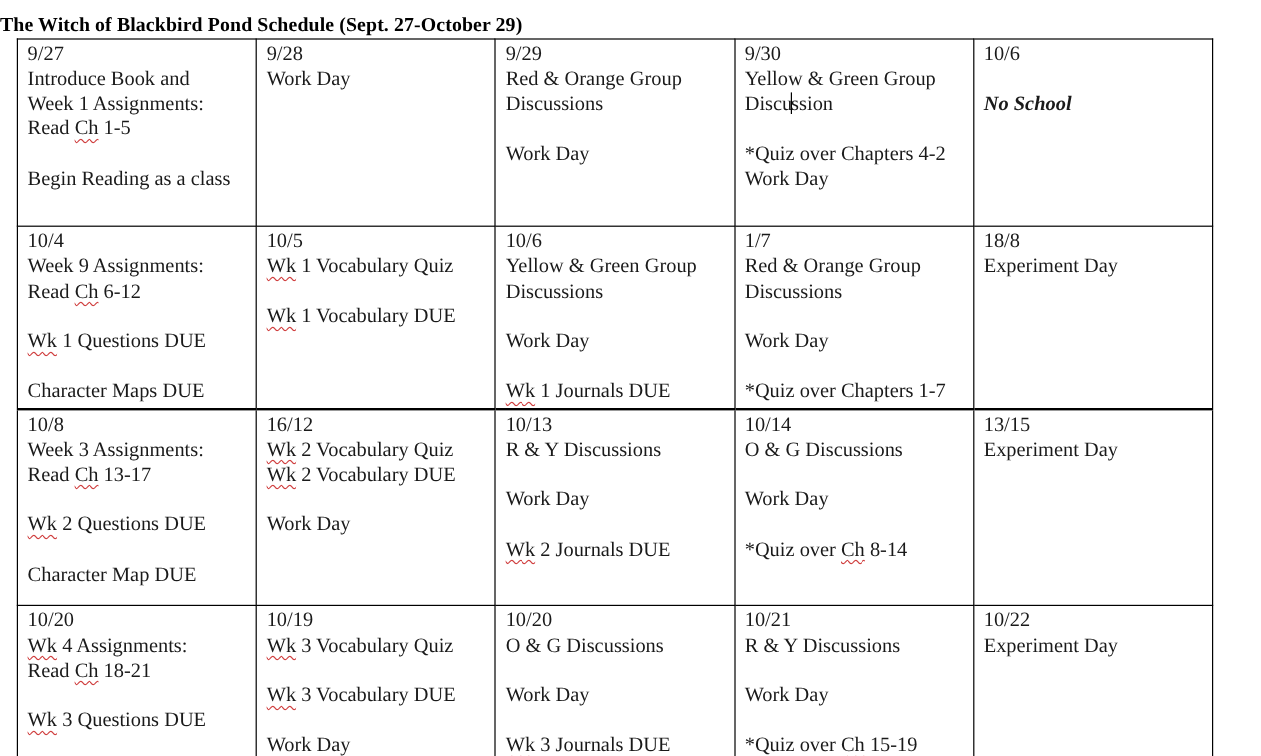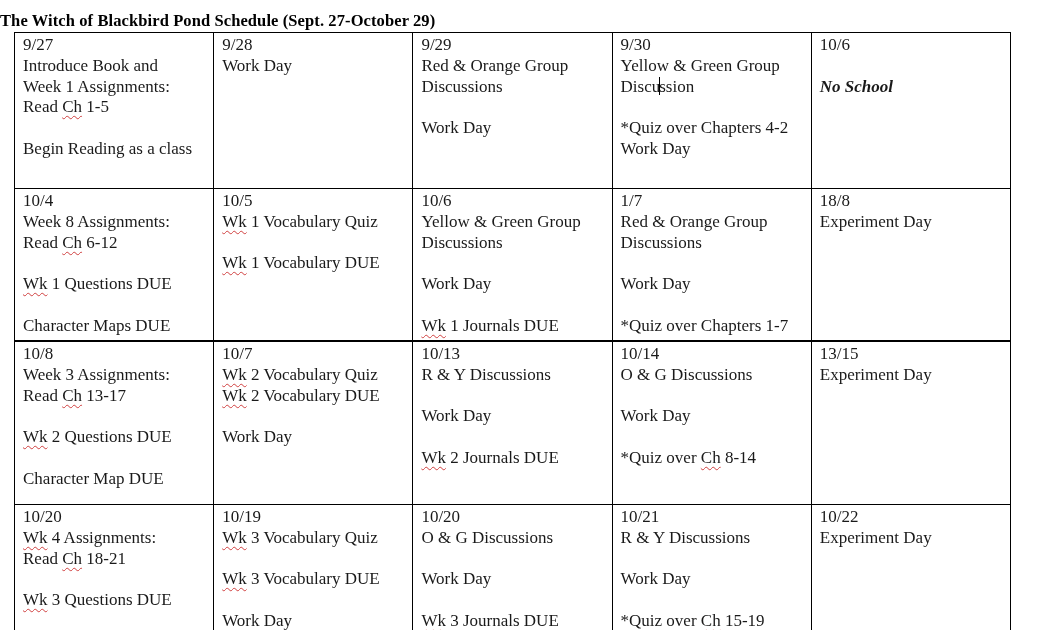--- a/index.html
+++ b/index.html
@@ -57,21 +57,21 @@
         </td>
         <td>
           <span class="date">10/6</span>
           <span class="line"></span>
           <span class="line bold">No School</span>
         </td>
       </tr>
       <tr class="r1">
         <td>
           <span class="date">10/4</span>
-          <span class="line">Week 8 Assignments:</span>
+          <span class="line">Week 9 Assignments:</span>
           <span class="line">Read <span class="sq">Ch</span> 6-12</span>
           <span class="line"></span>
           <span class="line"><span class="sq">Wk</span> 1 Questions DUE</span>
           <span class="line"></span>
           <span class="line">Character Maps DUE</span>
         </td>
         <td>
           <span class="date">10/5</span>
           <span class="line"><span class="sq">Wk</span> 1 Vocabulary Quiz</span>
           <span class="line"></span>
@@ -104,21 +104,21 @@
         <td>
           <span class="date">10/8</span>
           <span class="line">Week 3 Assignments:</span>
           <span class="line">Read <span class="sq">Ch</span> 13-17</span>
           <span class="line"></span>
           <span class="line"><span class="sq">Wk</span> 2 Questions DUE</span>
           <span class="line"></span>
           <span class="line">Character Map DUE</span>
         </td>
         <td>
-          <span class="date">10/7</span>
+          <span class="date">16/12</span>
           <span class="line"><span class="sq">Wk</span> 2 Vocabulary Quiz</span>
           <span class="line"><span class="sq">Wk</span> 2 Vocabulary DUE</span>
           <span class="line"></span>
           <span class="line">Work Day</span>
         </td>
         <td>
           <span class="date">10/13</span>
           <span class="line">R &amp; Y Discussions</span>
           <span class="line"></span>
           <span class="line">Work Day</span>

